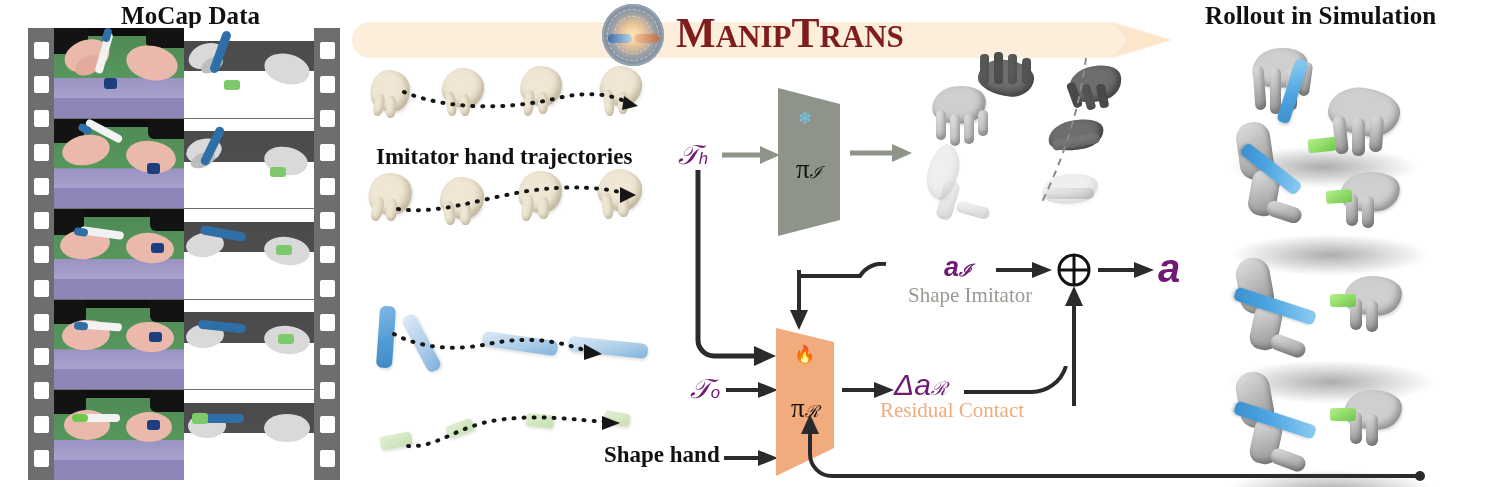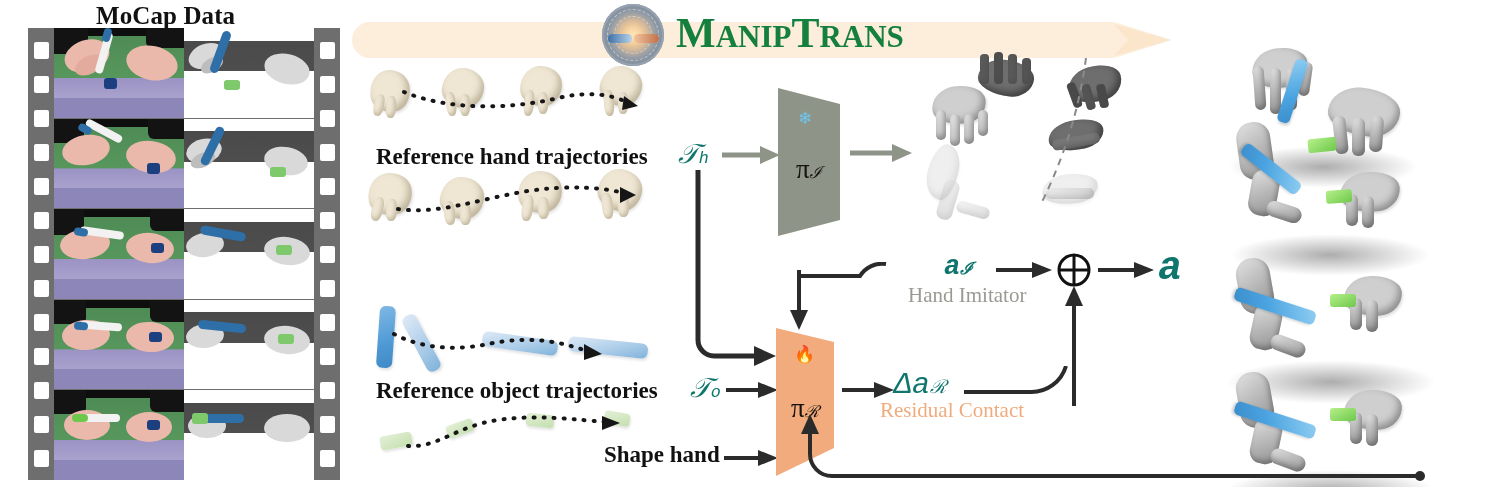--- a/index.html
+++ b/index.html
@@ -10,21 +10,21 @@
     overflow: hidden;
   }
   #root { position: relative; width: 1488px; height: 487px; background:#fff; }
 
   .abs { position: absolute; }
 
   
   .heading {
     font-family: "Liberation Serif", "DejaVu Serif", serif;
     font-size: 25px; font-weight: 700; color: #111;
-    white-space: nowrap; letter-spacing: .1px;
+    white-space: nowrap; letter-spacing: .1px; margin-left: 25px;
   }
 
   
   #filmstrip {
     left: 28px; top: 28px; width: 312px; height: 452px;
     background: #6e6e6e;
     padding: 0 26px;
     display: flex; flex-direction: column;
   }
   .perfs { position:absolute; top:0; bottom:0; width:26px;
@@ -67,34 +67,34 @@
   #logo { left:602px; top:4px; width:62px; height:62px; border-radius:50%;
           background: radial-gradient(circle at 50% 50%,
               #f6d9b0 0%, #e8c49a 18%, #c9b39c 34%, #8f9aa6 55%, #7d8a99 75%, #6f7d8d 100%);
           box-shadow: inset 0 0 0 2px #97a3b0; overflow:hidden; }
   .logo-ring { position:absolute; border-radius:50%; border:1px dashed rgba(255,255,255,.45); }
   .hand-l, .hand-r { position:absolute; top:48%; height:9px; border-radius:5px; }
   .hand-l { left:6px;  width:24px; background: linear-gradient(to right,#3f6fa8,#b7d3e8); }
   .hand-r { right:5px; width:25px; background: linear-gradient(to left,#c0714a,#f2c49c); }
 
   #brand { left:676px; top:9px; font-family:"Liberation Serif","DejaVu Serif",serif;
-           font-weight:700; color:#15803d; white-space:nowrap; }
+           font-weight:700; color:#7f1d1d; white-space:nowrap; }
   #brand .big { font-size:42px; }
   #brand .sc  { font-size:31px; }
 
   
   .trapz { position:absolute; display:flex; align-items:center; justify-content:center; }
   .trapz svg { position:absolute; left:0; top:0; }
   .trapz .lbl { position:relative; font-size:27px; color:#17140f;
                 font-family:"Liberation Serif","DejaVu Serif",serif; }
   .badge { position:absolute; font-size:17px; line-height:1; }
 
   
-  .math { font-family:Liberation Mono, monospace; font-style:italic;
-          color:#0f766e; white-space:nowrap; }
+  .math { font-family:Liberation Sans, sans-serif; font-style:italic;
+          color:#701a75; white-space:nowrap; }
   .sub  { font-size:.62em; font-style:italic; }
 
   .txt { font-family:"Liberation Serif","DejaVu Serif",serif; color:#111; white-space:nowrap; }
 
   
   .manohand { position:absolute; background:#efe7d4; border-radius:48% 52% 44% 56% / 58% 46% 54% 42%;
               box-shadow: inset -3px -4px 7px rgba(150,135,105,.55), 1px 2px 3px rgba(0,0,0,.12); }
   .finger { position:absolute; background:#efe7d4; border-radius:40%;
             box-shadow: inset -2px -2px 4px rgba(150,135,105,.5); }
   .robothand { position:absolute; background:#cfcfcf; border-radius:45% 55% 40% 60% / 55% 45% 55% 45%;
@@ -265,20 +265,21 @@
     <div class="logo-ring" style="left:5px;top:5px;right:5px;bottom:5px;"></div>
     <div class="logo-ring" style="left:12px;top:12px;right:12px;bottom:12px;"></div>
     <div class="abs" style="left:0;top:0;right:0;bottom:0;
          background:radial-gradient(circle at 50% 50%, rgba(255,228,180,.95) 0%, rgba(255,210,150,.35) 26%, rgba(255,255,255,0) 46%);"></div>
     <div class="hand-l"></div>
     <div class="hand-r"></div>
   </div>
 
   <div class="abs" id="brand"><span class="big">M</span><span class="sc">ANIP</span><span class="big">T</span><span class="sc">RANS</span></div>
 
+  <div class="abs heading" style="left:1180px; top:2px;">Rollout in Simulation</div>
 
   <div class="abs" style="left:368px; top:64px; width:300px; height:56px;">
     <div class="manohand" style="left:2px;  top:6px;  width:40px; height:42px; transform:rotate(-8deg);"></div>
     <div class="finger" style="left:6px;  top:30px; width:10px; height:22px; transform:rotate(12deg);"></div>
     <div class="finger" style="left:18px; top:32px; width:10px; height:22px; transform:rotate(4deg);"></div>
     <div class="manohand" style="left:74px; top:4px;  width:42px; height:40px; transform:rotate(6deg);"></div>
     <div class="finger" style="left:78px; top:28px; width:10px; height:24px; transform:rotate(-8deg);"></div>
     <div class="finger" style="left:92px; top:30px; width:10px; height:22px;"></div>
     <div class="manohand" style="left:152px;top:2px;  width:42px; height:40px; transform:rotate(-4deg);"></div>
     <div class="finger" style="left:156px;top:26px; width:10px; height:26px; transform:rotate(6deg);"></div>
@@ -304,21 +305,21 @@
     <div class="finger" style="left:170px;top:32px; width:11px; height:22px;"></div>
     <div class="manohand" style="left:230px;top:4px;  width:44px; height:42px; transform:rotate(10deg);"></div>
     <div class="finger" style="left:234px;top:28px; width:11px; height:26px; transform:rotate(-6deg);"></div>
     <div class="finger" style="left:250px;top:30px; width:11px; height:22px;"></div>
     <svg class="abs" style="left:0;top:0;width:300px;height:60px;">
       <path d="M30,44 C70,50 110,34 160,26 C200,20 240,22 262,30" fill="none" stroke="#161616" stroke-width="4" stroke-linecap="round" stroke-dasharray="1 9"></path>
       <path d="M252,22 L268,30 L252,38 Z" fill="#161616"></path>
     </svg>
   </div>
 
-  <div class="abs txt" style="left:376px; top:144px; font-size:23px; font-weight:700;">Reference hand trajectories</div>
+  <div class="abs txt" style="left:376px; top:144px; font-size:23px; font-weight:700;">Imitator hand trajectories</div>
   <div class="abs math" style="left:678px; top:140px; font-size:27px;"><span>𝒯</span><span class="sub">h</span></div>
 
   <svg class="abs" style="left:722px; top:142px; width:58px; height:26px;">
     <line x1="0" y1="13" x2="40" y2="13" stroke="#8e9487" stroke-width="5"></line>
     <path d="M38,4 L58,13 L38,22 Z" fill="#8e9487"></path>
   </svg>
 
   <svg class="abs" style="left:692px; top:170px; width:96px; height:210px;">
     <path d="M6,0 V170 A16,16 0 0 0 22,186 H66" fill="none" stroke="#2b2b2b" stroke-width="5"></path>
     <path d="M62,176 L84,186 L62,196 Z" fill="#2b2b2b"></path>
@@ -364,21 +365,21 @@
     <div class="robothand pale" style="left:10px; top:86px; width:30px; height:56px; transform:rotate(14deg);"></div>
     <div class="sim-part pale" style="left:22px; top:122px;width:16px; height:40px; border-radius:7px; transform:rotate(16deg);"></div>
     <div class="sim-part pale" style="left:38px; top:146px;width:34px; height:12px; border-radius:6px; transform:rotate(16deg);"></div>
 
     <svg class="abs" style="left:0;top:0;width:210px;height:200px;">
       <path d="M168,0 C162,44 150,92 122,148" fill="none" stroke="#8a8a8a" stroke-width="2" stroke-dasharray="7 6"></path>
     </svg>
   </div>
 
   <div class="abs math" style="left:944px; top:252px; font-size:27px; font-weight:700;"><span>a</span><span class="sub">ℐ</span></div>
-  <div class="abs txt gray-note" style="left:908px; top:283px; font-size:21px;">Hand Imitator</div>
+  <div class="abs txt gray-note" style="left:908px; top:283px; font-size:21px;">Shape Imitator</div>
 
   <svg class="abs" style="left:996px; top:258px; width:56px; height:24px;">
     <line x1="0" y1="12" x2="38" y2="12" stroke="#2b2b2b" stroke-width="4"></line>
     <path d="M36,4 L56,12 L36,20 Z" fill="#2b2b2b"></path>
   </svg>
 
   <div class="abs" style="left:1056px; top:252px; width:36px; height:36px;">
     <svg viewBox="0 0 36 36" style="width:36px;height:36px;">
       <circle cx="18" cy="18" r="15" fill="none" stroke="#111" stroke-width="3"></circle>
       <line x1="18" y1="3" x2="18" y2="33" stroke="#111" stroke-width="3"></line>
@@ -403,21 +404,20 @@
          background:linear-gradient(160deg,#7fb8e4,#4f9ad4 60%,#3f89c6);"></div>
     <div class="pen-obj" style="left:36px; top:6px;  width:15px; height:62px; transform:rotate(-28deg);"></div>
     <div class="pen-obj" style="left:104px;top:30px; width:76px; height:15px; transform:rotate(8deg);"></div>
     <div class="pen-obj" style="left:190px;top:34px; width:80px; height:15px; transform:rotate(6deg);"></div>
     <svg class="abs" style="left:0;top:0;width:280px;height:70px;">
       <path d="M16,28 C46,44 82,44 110,38 C150,30 178,34 212,46" fill="none" stroke="#161616" stroke-width="4" stroke-linecap="round" stroke-dasharray="1 9"></path>
       <path d="M206,38 L224,48 L206,54 Z" fill="#161616"></path>
     </svg>
   </div>
 
-  <div class="abs txt" style="left:376px; top:378px; font-size:23px; font-weight:700;">Reference object trajectories</div>
   <div class="abs math" style="left:690px; top:374px; font-size:27px;"><span>𝒯</span><span class="sub">o</span></div>
 
   <svg class="abs" style="left:726px; top:378px; width:52px; height:24px;">
     <line x1="0" y1="12" x2="34" y2="12" stroke="#2b2b2b" stroke-width="4"></line>
     <path d="M32,4 L52,12 L32,20 Z" fill="#2b2b2b"></path>
   </svg>
 
   <div class="abs" style="left:380px; top:408px; width:260px; height:46px;">
     <div class="cap-obj" style="left:0px;  top:26px; width:32px; height:14px; transform:rotate(-10deg);"></div>
     <div class="cap-obj" style="left:66px; top:14px; width:28px; height:13px; transform:rotate(-20deg);"></div>

